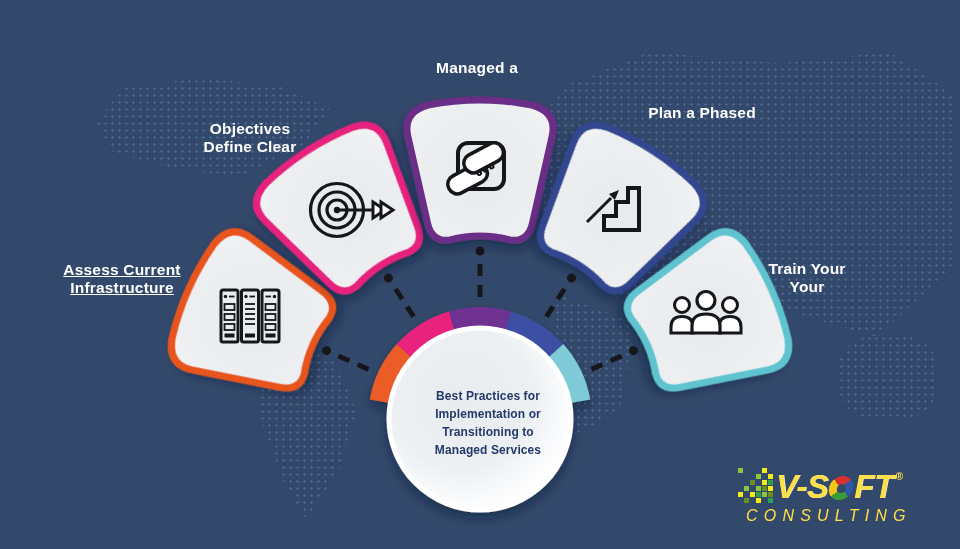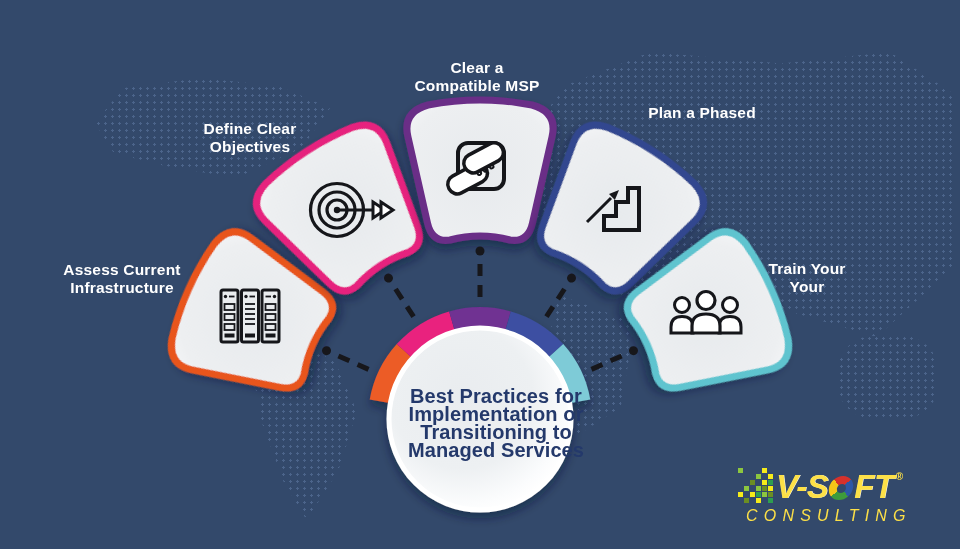--- a/index.html
+++ b/index.html
@@ -26,22 +26,22 @@
 
   svg.art{position:absolute;left:0;top:0;}
 
   .step-label{
     position:absolute;width:200px;text-align:center;color:#ffffff;
     font-weight:bold;font-size:15.5px;line-height:18px;letter-spacing:.2px;
   }
   .step-label .ll{display:block;}
 
   .center-title{
-    position:absolute;left:396px;top:387px;width:200px;text-align:center;
-    font-weight:bold;font-size:20px;line-height:18px;letter-spacing:.1px;
+    position:absolute;left:388px;top:387px;width:200px;text-align:center;
+    font-weight:bold;font-size:12px;line-height:18px;letter-spacing:.1px;
   }
   .center-title .ll{display:block;}
 
   
   .logo{position:absolute;left:738px;top:460px;width:180px;color:#fde047;}
   .logo-row{display:flex;align-items:flex-end;}
   .logo-mosaic{position:relative;width:38px;height:36px;flex:0 0 38px;}
   .logo-mosaic .px{
     position:absolute;left:0;top:0;width:5px;height:5px;background:#8CC63F;
     box-shadow:
@@ -209,31 +209,30 @@
     <g transform="translate(706,312)" stroke="#15161A" fill="none">
       <circle cx="-24" cy="-7" r="7.5" stroke-width="3" fill="#ffffff"></circle>
       <path d="M-35,21 V15 Q-35,4.5 -24,4.5 Q-13,4.5 -13,15 V21 Z" stroke-width="3" fill="#ffffff"></path>
       <circle cx="24" cy="-7" r="7.5" stroke-width="3" fill="#ffffff"></circle>
       <path d="M13,21 V15 Q13,4.5 24,4.5 Q35,4.5 35,15 V21 Z" stroke-width="3" fill="#ffffff"></path>
       <circle cx="0" cy="-11.5" r="9" stroke-width="3.2" fill="#ffffff"></circle>
       <path d="M-14,21 V14 Q-14,2 0,2 Q14,2 14,14 V21 Z" stroke-width="3.2" fill="#ffffff"></path>
     </g>
   </svg>
 
-  <div class="step-label" style="left:22px;top:261px;">
+  <div class="step-label" style="left:22px;top:261px;text-decoration:underline;">
     <span class="ll">Assess Current</span>
     <span class="ll">Infrastructure</span>
   </div>
   <div class="step-label" style="left:150px;top:120px;">
+    <span class="ll">Objectives</span>
     <span class="ll">Define Clear</span>
-    <span class="ll">Objectives</span>
   </div>
   <div class="step-label" style="left:377px;top:59px;">
-    <span class="ll">Clear a</span>
-    <span class="ll">Compatible MSP</span>
+    <span class="ll">Managed a</span>
   </div>
   <div class="step-label" style="left:602px;top:104px;">
     <span class="ll">Plan a Phased</span>
   </div>
   <div class="step-label" style="left:707px;top:260px;">
     <span class="ll">Train Your</span>
     <span class="ll">Your</span>
   </div>
 
   <div class="center-title" style="color: rgb(36, 57, 107);">

